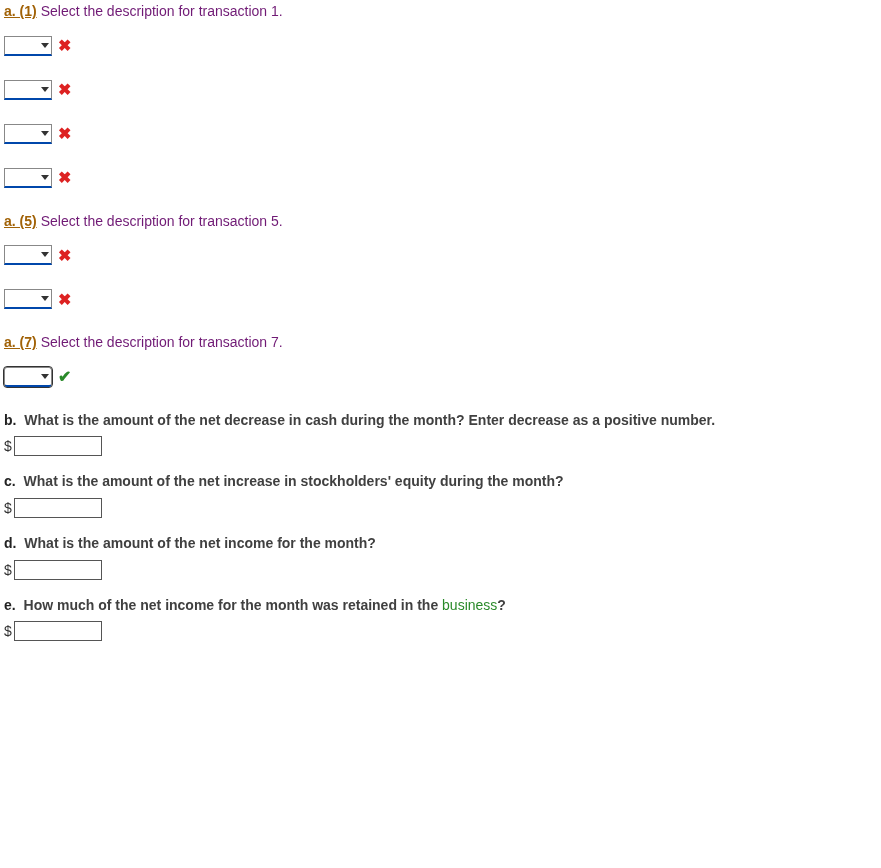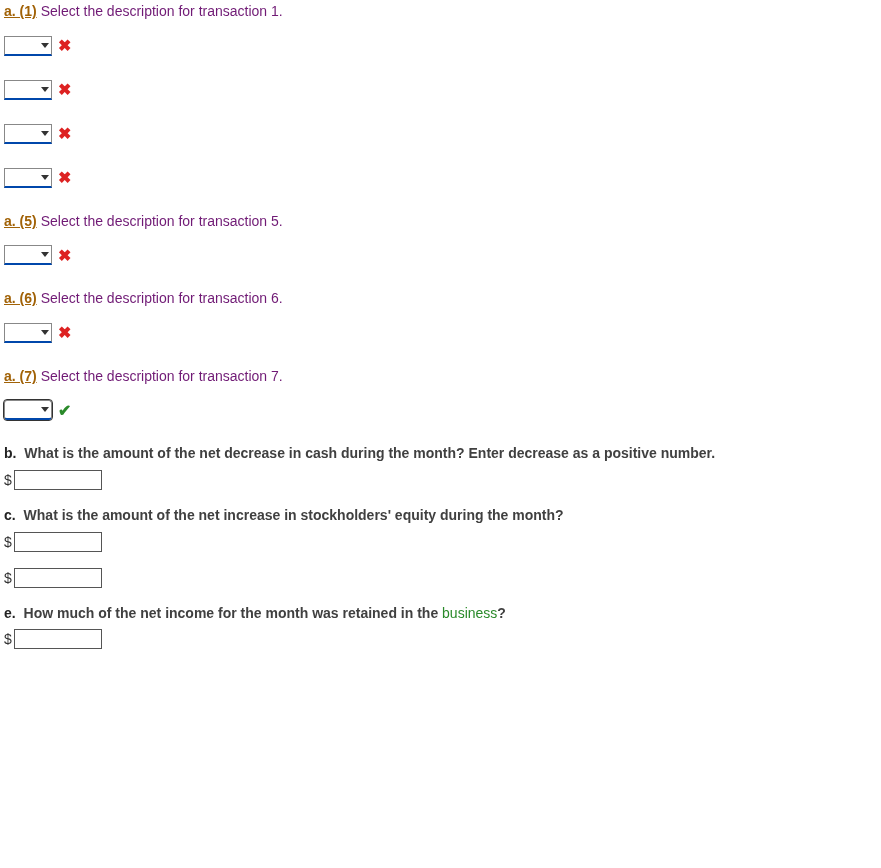--- a/index.html
+++ b/index.html
@@ -145,21 +145,20 @@
     <div class="question-block">
       <div class="question-label"><span class="prefix">a. (5)</span><span class="text">Select the description for transaction 5.</span></div>
       <div class="input-row">
         <div class="dropdown">
           <div class="caret"></div>
         </div>
         <span class="x-mark">✖</span>
       </div>
     </div>
     <div class="question-block">
-      <div class="question-label"><span class="prefix">a. (6)</span><span class="text">Select the description for transaction 6.</span></div>
       <div class="input-row">
         <div class="dropdown">
           <div class="caret"></div>
         </div>
         <span class="x-mark">✖</span>
       </div>
     </div>
     <div class="question-block">
       <div class="question-label"><span class="prefix">a. (7)</span><span class="text">Select the description for transaction 7.</span></div>
       <div class="input-row">
@@ -187,20 +186,24 @@
     <span class="prefix">c.</span>
     <span class="text">What is the amount of the net increase in stockholders' equity during the month?</span>
   </div>
   <div class="money-row">
     <span class="dollar-sign">$</span>
     <input type="text" class="money-input" value="" style="">
   </div>
 </div>
 
 <div class="q-block-b">
+  <div class="prompt-line">
+    <span class="prefix">d.</span>
+    <span class="text">What is the amount of the net income for the month?</span>
+  </div>
   <div class="money-row">
     <span class="dollar-sign">$</span>
     <input type="text" class="money-input" value="" style="">
   </div>
 </div>
 
 <div class="q-block-b" style="margin-bottom:4px;">
   <div class="prompt-line">
     <span class="prefix">e.</span>
     <span class="text">How much of the net income for the month was retained in the </span><span class="link-term">business</span><span class="text" style="margin-left:0">?</span>

